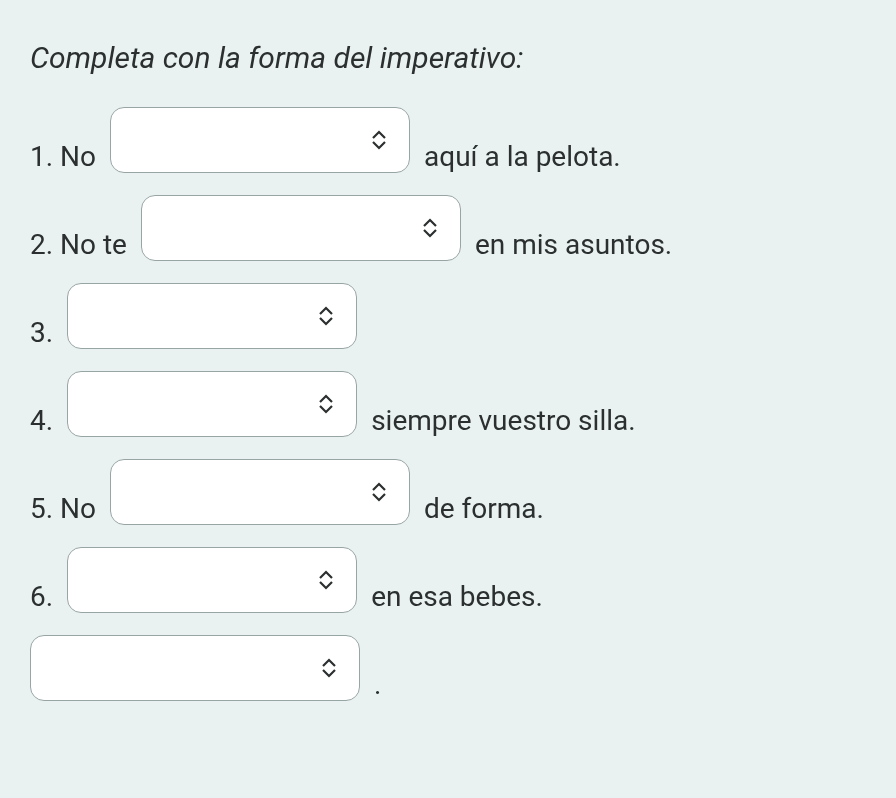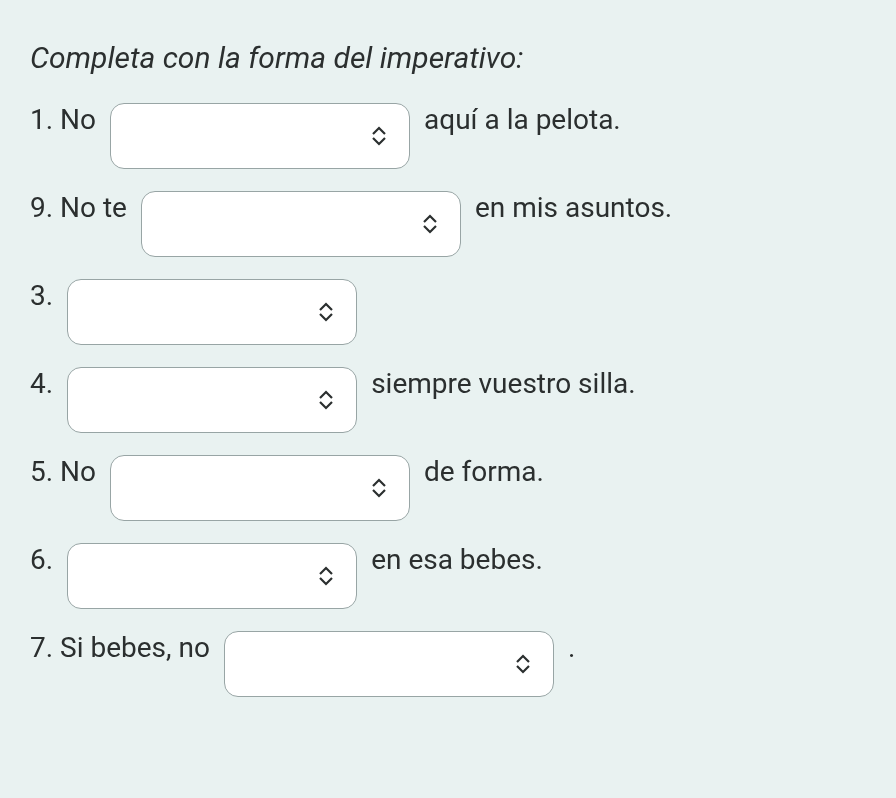--- a/index.html
+++ b/index.html
@@ -12,21 +12,21 @@
       padding: 40px 30px;
       font-size: 28px;
     }
     .instruction {
       margin-bottom: 28px;
       font-size: 30px;
       font-style: italic;
     }
     .row {
       display: flex;
-      align-items: flex-start;
+      align-items: flex-end;
       flex-wrap: wrap;
       gap: 14px;
       margin-bottom: 18px;
       min-height: 70px;
     }
     .prefix, .suffix {
       white-space: nowrap;
     }
     .select {
       position: relative;
@@ -72,21 +72,21 @@
         </svg>
       <svg width="16" height="10" viewBox="0 0 16 10">
           <path d="M2 2 L8 8 L14 2" fill="none" stroke="#2b2f2f" stroke-width="2.2"></path>
         </svg>
     </span>
   </span>
   <span class="suffix">aquí a la pelota.</span>
 </div>
 
 <div class="row">
-  <span class="prefix">9. No te</span>
+  <span class="prefix">2. No te</span>
   <span class="select w2">
     <span class="arrows">
       <svg width="16" height="10" viewBox="0 0 16 10">
           <path d="M2 8 L8 2 L14 8" fill="none" stroke="#2b2f2f" stroke-width="2.2"></path>
         </svg>
       <svg width="16" height="10" viewBox="0 0 16 10">
           <path d="M2 2 L8 8 L14 2" fill="none" stroke="#2b2f2f" stroke-width="2.2"></path>
         </svg>
     </span>
   </span>
@@ -146,21 +146,20 @@
         </svg>
       <svg width="16" height="10" viewBox="0 0 16 10">
           <path d="M2 2 L8 8 L14 2" fill="none" stroke="#2b2f2f" stroke-width="2.2"></path>
         </svg>
     </span>
   </span>
   <span class="suffix">en esa bebes.</span>
 </div>
 
 <div class="row">
-  <span class="prefix">7. Si bebes, no</span>
   <span class="select w7">
     <span class="arrows">
       <svg width="16" height="10" viewBox="0 0 16 10">
           <path d="M2 8 L8 2 L14 8" fill="none" stroke="#2b2f2f" stroke-width="2.2"></path>
         </svg>
       <svg width="16" height="10" viewBox="0 0 16 10">
           <path d="M2 2 L8 8 L14 2" fill="none" stroke="#2b2f2f" stroke-width="2.2"></path>
         </svg>
     </span>
   </span>

